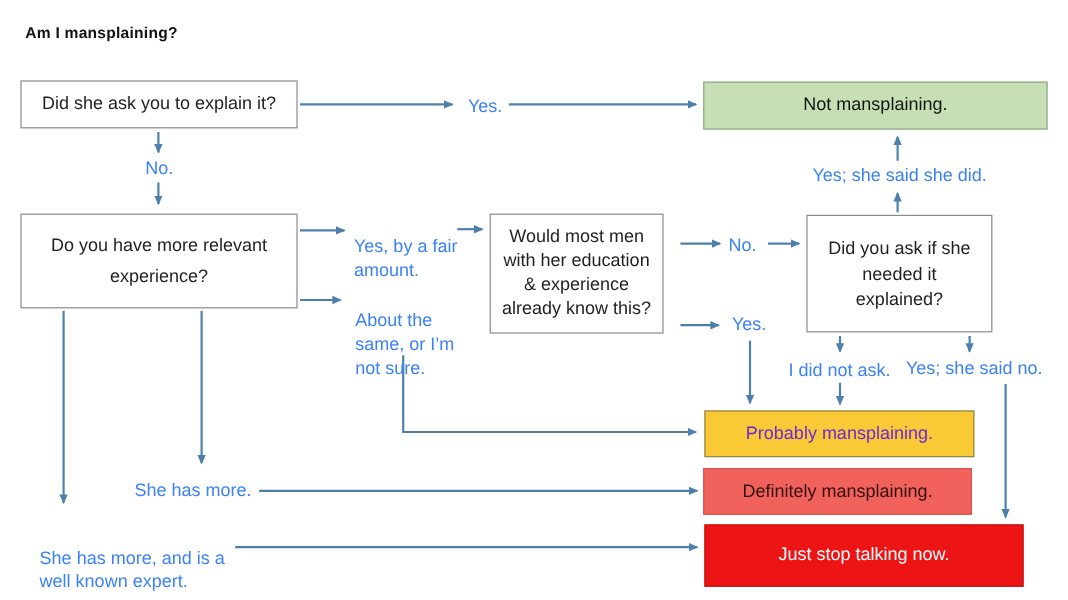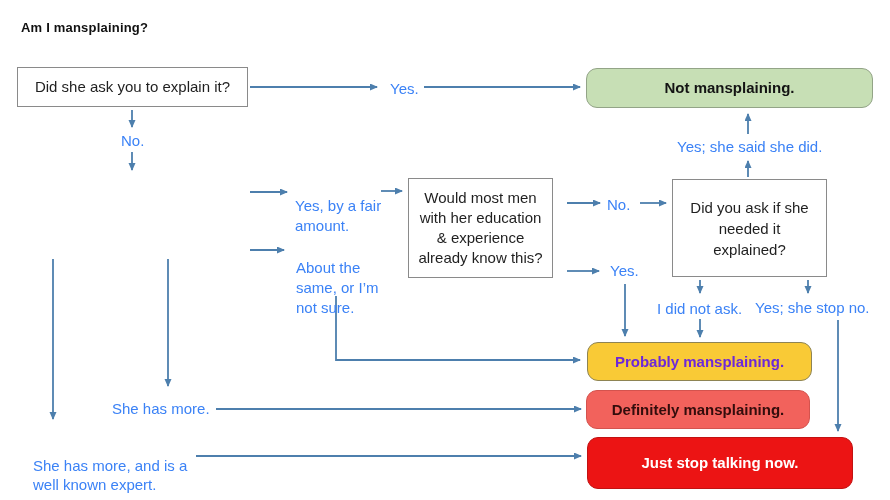--- a/index.html
+++ b/index.html
@@ -18,21 +18,21 @@
   }
   .box{
     position:absolute;
     background:#ffffff;
     border:1.3px solid #8a8a8a;
     display:flex;align-items:center;justify-content:center;
     text-align:center;
     font-size:15px;line-height:1.3;
     box-sizing:border-box;
   }
-  .result{font-weight:bold;border-radius:11px;}
+  .result{font-weight:normal;}
   #node-q1{left:17px;top:67px;width:231px;height:40px;}
   #node-q2{left:17px;top:178px;width:231px;height:79px;line-height:26px;}
   #node-q3{left:408px;top:178px;width:145px;height:100px;line-height:20px;padding:2px 4px;}
   #node-q4{left:672px;top:179px;width:155px;height:98px;line-height:21px;padding:2px 17px;}
   #node-not{left:586px;top:68px;width:287px;height:40px;background:var(--green,#c7dfb5);border-color:#93a487;color:#141414;}
   #node-probably{left:587px;top:342px;width:225px;height:39px;background:var(--yellow,#f9ca36);border-color:#8e8454;color:#6d28d9;}
   #node-definitely{left:586px;top:390px;width:224px;height:39px;background:var(--salmon,#f2625c);border-color:#d4534e;color:#330d0c;}
   #node-stop{left:587px;top:437px;width:266px;height:52px;background:var(--red,#ec1414);border-color:#c21212;color:#ffffff;}
   .lbl{
     position:absolute;
@@ -90,33 +90,34 @@
     <line x1="808" y1="280" x2="808" y2="293" marker-end="url(#ah)"></line>
     <line x1="838" y1="320" x2="838" y2="431" marker-end="url(#ah)"></line>
     <polyline points="336,296 336,360 580,360" marker-end="url(#ah)"></polyline>
     <line x1="216" y1="409" x2="581" y2="409" marker-end="url(#ah)"></line>
     <line x1="196" y1="456" x2="581" y2="456" marker-end="url(#ah)"></line>
     <line x1="53" y1="259" x2="53" y2="419" marker-end="url(#ah)"></line>
     <line x1="168" y1="259" x2="168" y2="386" marker-end="url(#ah)"></line>
   </svg>
 
   <div class="box" id="node-q1">Did she ask you to explain it?</div>
+  <div class="box" id="node-q2">Do you have more relevant experience?</div>
   <div class="box" id="node-q3">Would most men with her education &amp; experience already know this?</div>
   <div class="box" id="node-q4">Did you ask if she needed it explained?</div>
 
   <div class="box result" id="node-not">Not mansplaining.</div>
   <div class="box result" id="node-probably">Probably mansplaining.</div>
   <div class="box result" id="node-definitely">Definitely mansplaining.</div>
   <div class="box result" id="node-stop">Just stop talking now.</div>
 
   <div class="lbl" id="label-yes-top">Yes.</div>
   <div class="lbl" id="label-no-q1">No.</div>
   <div class="lbl wrap" id="label-yes-fair">Yes, by a fair amount.</div>
   <div class="lbl wrap" id="label-about-same">About the same, or I’m not sure.</div>
   <div class="lbl" id="label-no-q3">No.</div>
   <div class="lbl" id="label-yes-q3">Yes.</div>
   <div class="lbl" id="label-said-did">Yes; she said she did.</div>
   <div class="lbl" id="label-not-ask">I did not ask.</div>
-  <div class="lbl" id="label-said-no">Yes; she stop no.</div>
+  <div class="lbl" id="label-said-no">Yes; she said no.</div>
   <div class="lbl" id="label-has-more">She has more.</div>
   <div class="lbl wrap" id="label-expert">She has more, and is a well known expert.</div>
 
 </div>
 
 </body></html>

